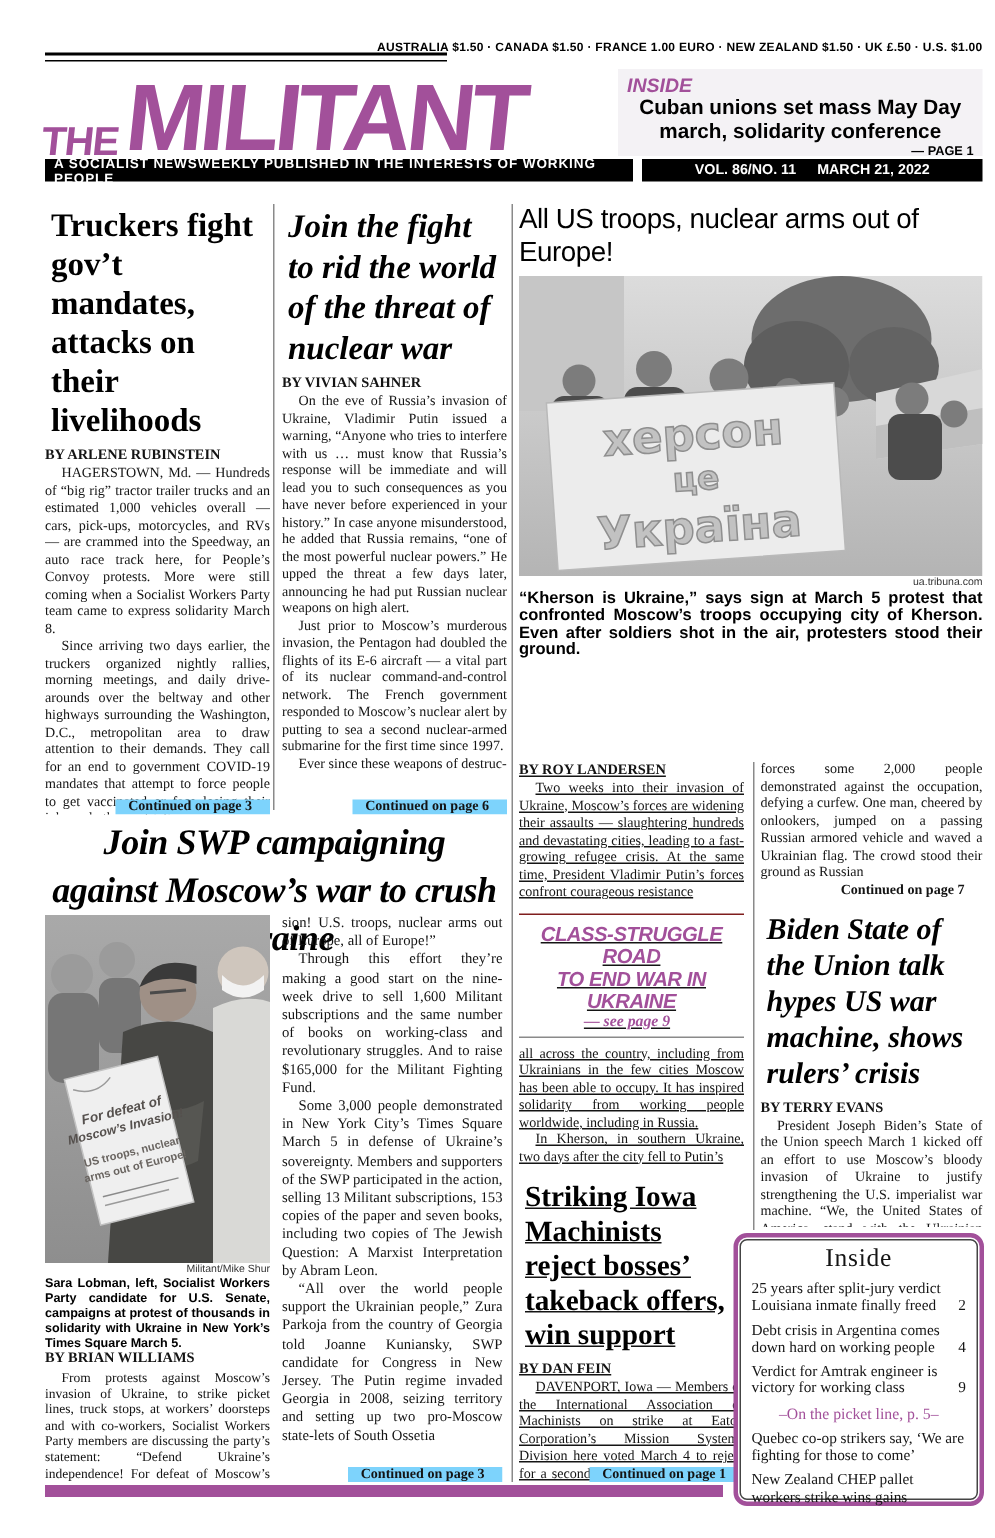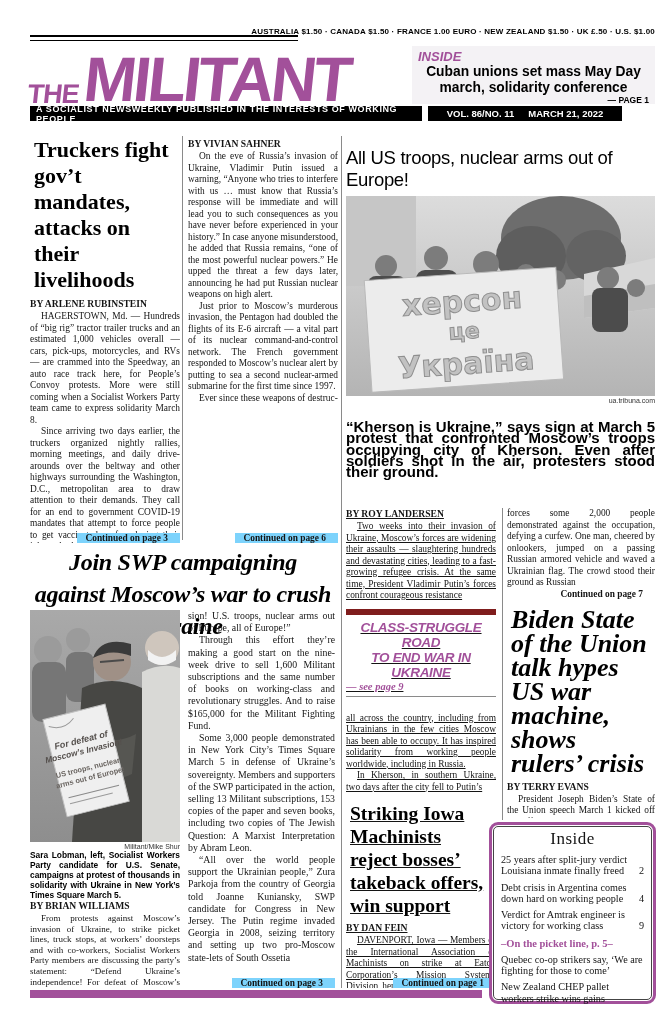--- a/index.html
+++ b/index.html
@@ -21,21 +21,21 @@
   .inside-teaser .lbl{color:#a2509a;font-family:"Liberation Sans",sans-serif;
       font-weight:bold;font-style:italic;font-size:13px;}
   .inside-teaser .hl{font-family:"Liberation Sans",sans-serif;font-weight:bold;
       font-size:13.8px;line-height:15.5px;text-align:center;color:#000;}
   .inside-teaser .ref{font-family:"Liberation Sans",sans-serif;font-weight:bold;
       font-size:8.5px;text-align:right;color:#000;}
   .bar{background:#000;color:#fff;font-family:"Liberation Sans",sans-serif;
       font-weight:bold;display:flex;align-items:center;}
   .tagline-bar{left:30px;top:106px;width:392px;height:15px;font-size:9px;
       letter-spacing:.6px;padding-left:6px;box-sizing:border-box;}
-  .vol-bar{left:428px;top:106px;width:194px;height:15px;font-size:9.5px;
+  .vol-bar{left:428px;top:106px;width:227px;height:15px;font-size:9.5px;
       justify-content:center;gap:14px;}
 
   
   h1,h2,h3{margin:4px;padding:0;}
   .col{overflow:hidden;}
   .hl-news{font-family:"Liberation Serif",serif;font-weight:bold;color:#000;}
   .byline{font-weight:bold;font-size:9.6px;margin:5px 0 2px 0;}
   .flow p{margin:0;text-indent:11px;text-align:justify;}
   .flow.noindent p:first-child{text-indent:0;}
   .bodytext{font-size:9.4px;line-height:11.5px;}
@@ -51,35 +51,35 @@
   .col-nuclear h2{font-size:22px;line-height:27px;font-style:italic;}
   .vdiv1{left:182px;top:136px;height:404px;}
   .vdiv2{left:341px;top:136px;height:852px;}
   .vdiv3{left:502px;top:508px;height:312px;}
 
   
   .ukr-head{left:346px;top:133px;width:309px;}
   .ukr-head h1{font-family:"Liberation Sans",sans-serif;font-weight:bold;
       font-size:31px;line-height:34px;letter-spacing:-.8px;color:#000;}
   .ukr-subhead{font-family:"Liberation Sans",sans-serif;font-size:18.5px;
-      letter-spacing:-.3px;margin-top:14px;color:#000;}
+      letter-spacing:-.3px;margin-top:2px;color:#000;}
   .photo-credit{font-family:"Liberation Sans",sans-serif;font-size:7px;
       text-align:right;color:#333;margin-top:1px;}
   .caption{font-family:"Liberation Sans",sans-serif;font-weight:bold;
-      font-size:15px;line-height:11.3px;text-align:justify;margin-top:17px;color:#000;}
+      font-size:11px;line-height:11.3px;text-align:justify;margin-top:2px;color:#000;}
   .subcol-left{left:346px;top:508px;width:150px;height:480px;text-decoration:underline;}
   .subcol-right{left:507px;top:508px;width:148px;height:310px;}
-  .promo{margin:7px 0 16px 0;padding:5px 0 4px 0;border-top:6px solid #7f1d1d;
+  .promo{margin:7px 0 6px 0;padding:5px 0 4px 0;border-top:1px solid #7f1d1d;
       border-bottom:1px solid #8a8a8a;text-align:center;}
   .promo .l{color:#a2509a;font-family:"Liberation Sans",sans-serif;font-weight:bold;
       font-style:italic;font-size:13.5px;line-height:15px;letter-spacing:-.3px;}
   .promo .r{color:#a2509a;font-weight:bold;font-style:italic;font-size:10.5px;
-      text-align:left;padding-right:6px;margin-top:1px;}
+      text-align:center;padding-right:6px;margin-top:1px;}
   .h-iowa{font-size:19.5px;line-height:23px;margin-top:9px;}
-  .h-biden{font-size:26px;line-height:24px;font-style:italic;margin-top:9px;}
+  .h-biden{font-size:20px;line-height:24px;font-style:italic;margin-top:9px;}
 
   
   .swp-head{left:30px;top:542px;width:306px;text-align:center;}
   .swp-head h2{font-size:24px;line-height:32px;font-style:italic;letter-spacing:-.3px;}
   .swp-photo{left:30px;top:610px;width:150px;}
   .swp-caption{font-family:"Liberation Sans",sans-serif;font-weight:bold;
       font-size:8.4px;line-height:10px;text-align:justify;color:#000;}
   .swp-left{left:30px;top:900px;width:150px;height:88px;}
   .swp-left .bodytext{font-size:9px;line-height:10.6px;}
   .swp-right{left:188px;top:610px;width:147px;height:378px;}
@@ -88,21 +88,21 @@
   
   .inside-box{left:489px;top:822px;width:167px;height:182px;box-sizing:border-box;
       border:3px solid #a2509a;border-radius:9px;background:#fff;padding:1px;}
   .inside-box .inner{border:1px solid #444;border-radius:5px;height:100%;
       box-sizing:border-box;padding:2px 7px 0 7px;}
   .inside-box .title{font-size:17px;text-align:center;letter-spacing:.5px;}
   .in-item{display:flex;align-items:flex-end;font-size:10.2px;line-height:11.3px;
       margin-top:5px;}
   .in-item .t{flex:1;}
   .in-item .p{font-size:10.2px;padding-left:4px;}
-  .picket{color:#a2509a;font-weight:bold;font-size:10.5px;margin-top:6px;}
+  .picket{color:#a2509a;font-weight:normal;font-size:10.5px;text-align:center;margin-top:6px;}
   .in-plain{font-size:10.2px;line-height:11.3px;margin-top:5px;}
 
   .bottom-bar{left:30px;top:990px;width:452px;height:8px;background:#a2509a;}
 </style>
 </head>
 <body>
 
 <div class="page">
 
   <div class="abs price-line">AUSTRALIA $1.50  ·  CANADA $1.50  ·  FRANCE 1.00 EURO  ·  NEW ZEALAND $1.50  ·  UK £.50  ·  U.S. $1.00</div>
@@ -134,20 +134,21 @@
     <div class="byline">BY ARLENE RUBINSTEIN</div>
     <div class="flow bodytext">
         <p>HAGERSTOWN, Md. — Hundreds of “big rig” tractor trailer trucks and an estimated 1,000 vehicles overall — cars, pick-ups, motorcycles, and RVs — are crammed into the Speedway, an auto race track here, for People’s Convoy protests. More were still coming when a Socialist Workers Party team came to express solidarity March 8.</p>
         <p>Since arriving two days earlier, the truckers organized nightly rallies, morning meetings, and daily drive-arounds over the beltway and other highways surrounding the Washington, D.C., metropolitan area to draw attention to their demands. They call for an end to government COVID-19 mandates that attempt to force people to get vaccinated or face losing their jobs and other restrictions.</p>
         <p>The protests also express truckers’ anger at action by the government, trucking bosses and brokers that threaten</p>
       </div>
     <div class="continued-abs">Continued on page 3</div>
   </div>
 
   <div class="abs col col-nuclear">
+    <h2 class="hl-news">Join the fight to rid the world of the threat of nuclear war</h2>
     <div class="byline">BY VIVIAN SAHNER</div>
     <div class="flow bodytext">
         <p>On the eve of Russia’s invasion of Ukraine, Vladimir Putin issued a warning, “Anyone who tries to interfere with us … must know that Russia’s response will be immediate and will lead you to such consequences as you have never before experienced in your history.” In case anyone misunderstood, he added that Russia remains, “one of the most powerful nuclear powers.” He upped the threat a few days later, announcing he had put Russian nuclear weapons on high alert.</p>
         <p>Just prior to Moscow’s murderous invasion, the Pentagon had doubled the flights of its E-6 aircraft — a vital part of its nuclear command-and-control network. The French government responded to Moscow’s nuclear alert by putting to sea a second nuclear-armed submarine for the first time since 1997.</p>
         <p>Ever since these weapons of destruc-</p>
       </div>
     <div class="continued-abs">Continued on page 6</div>
   </div>
 
   <div class="abs ukr-head">

